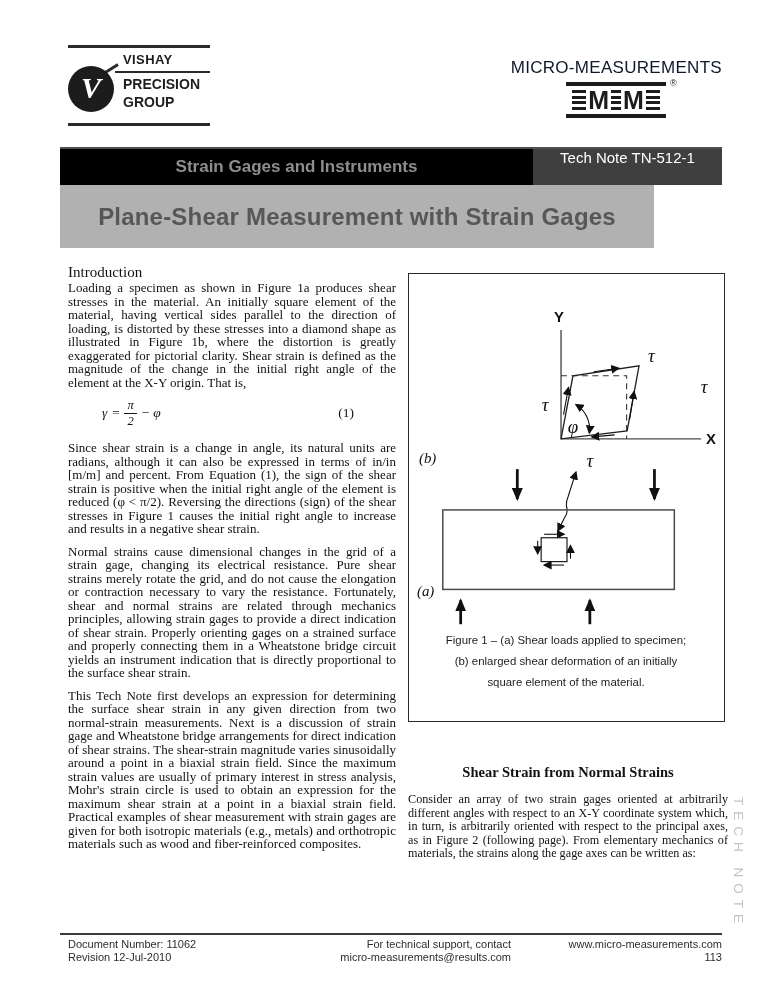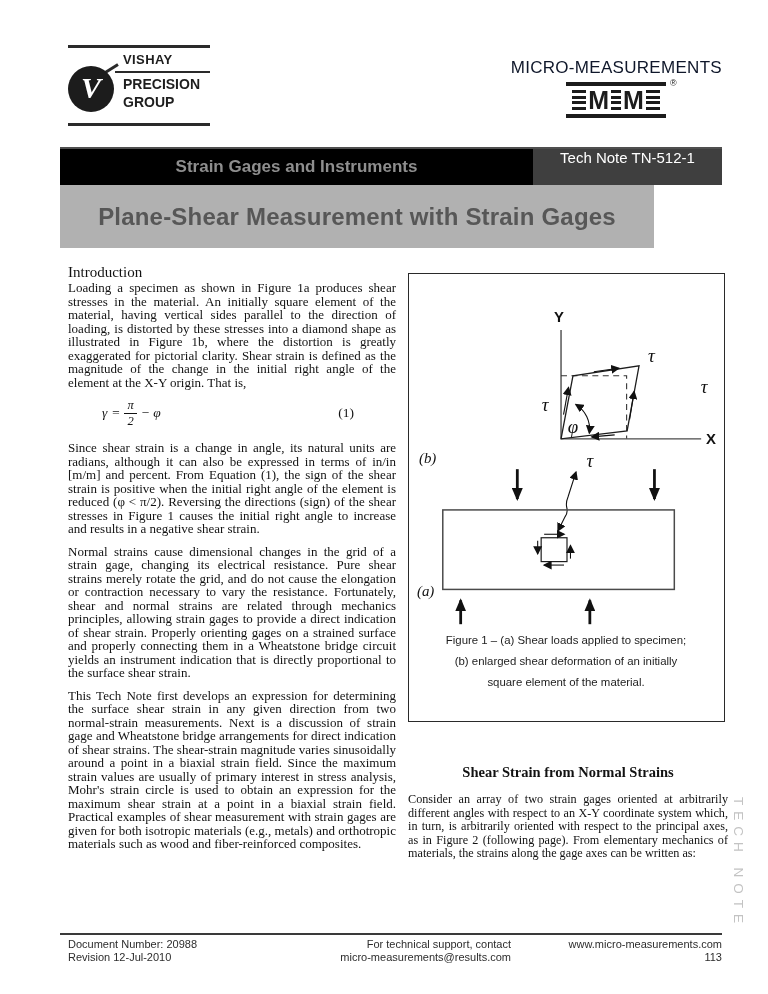--- a/index.html
+++ b/index.html
@@ -184,21 +184,21 @@
   <div class="shear-section">
     <h2>Shear Strain from Normal Strains</h2>
     <p>Consider an array of two strain gages oriented at arbitrarily different angles with respect to an X-Y coordinate system which, in turn, is arbitrarily oriented with respect to the principal axes, as in Figure 2 (following page). From elementary mechanics of materials, the strains along the gage axes can be written as:</p>
   </div>
 
   <div class="technote-vert">TECH NOTE</div>
 
   <div class="footer-line"></div>
   <div class="footer">
     <div class="f-left">
-      <div>Document Number: 20988</div>
+      <div>Document Number: 11062</div>
       <div>Revision 12-Jul-2010</div>
     </div>
     <div class="f-center">
       <div>For technical support, contact</div>
       <div>micro-measurements@results.com</div>
     </div>
     <div class="f-right">
       <div>www.micro-measurements.com</div>
       <div>113</div>
     </div>

